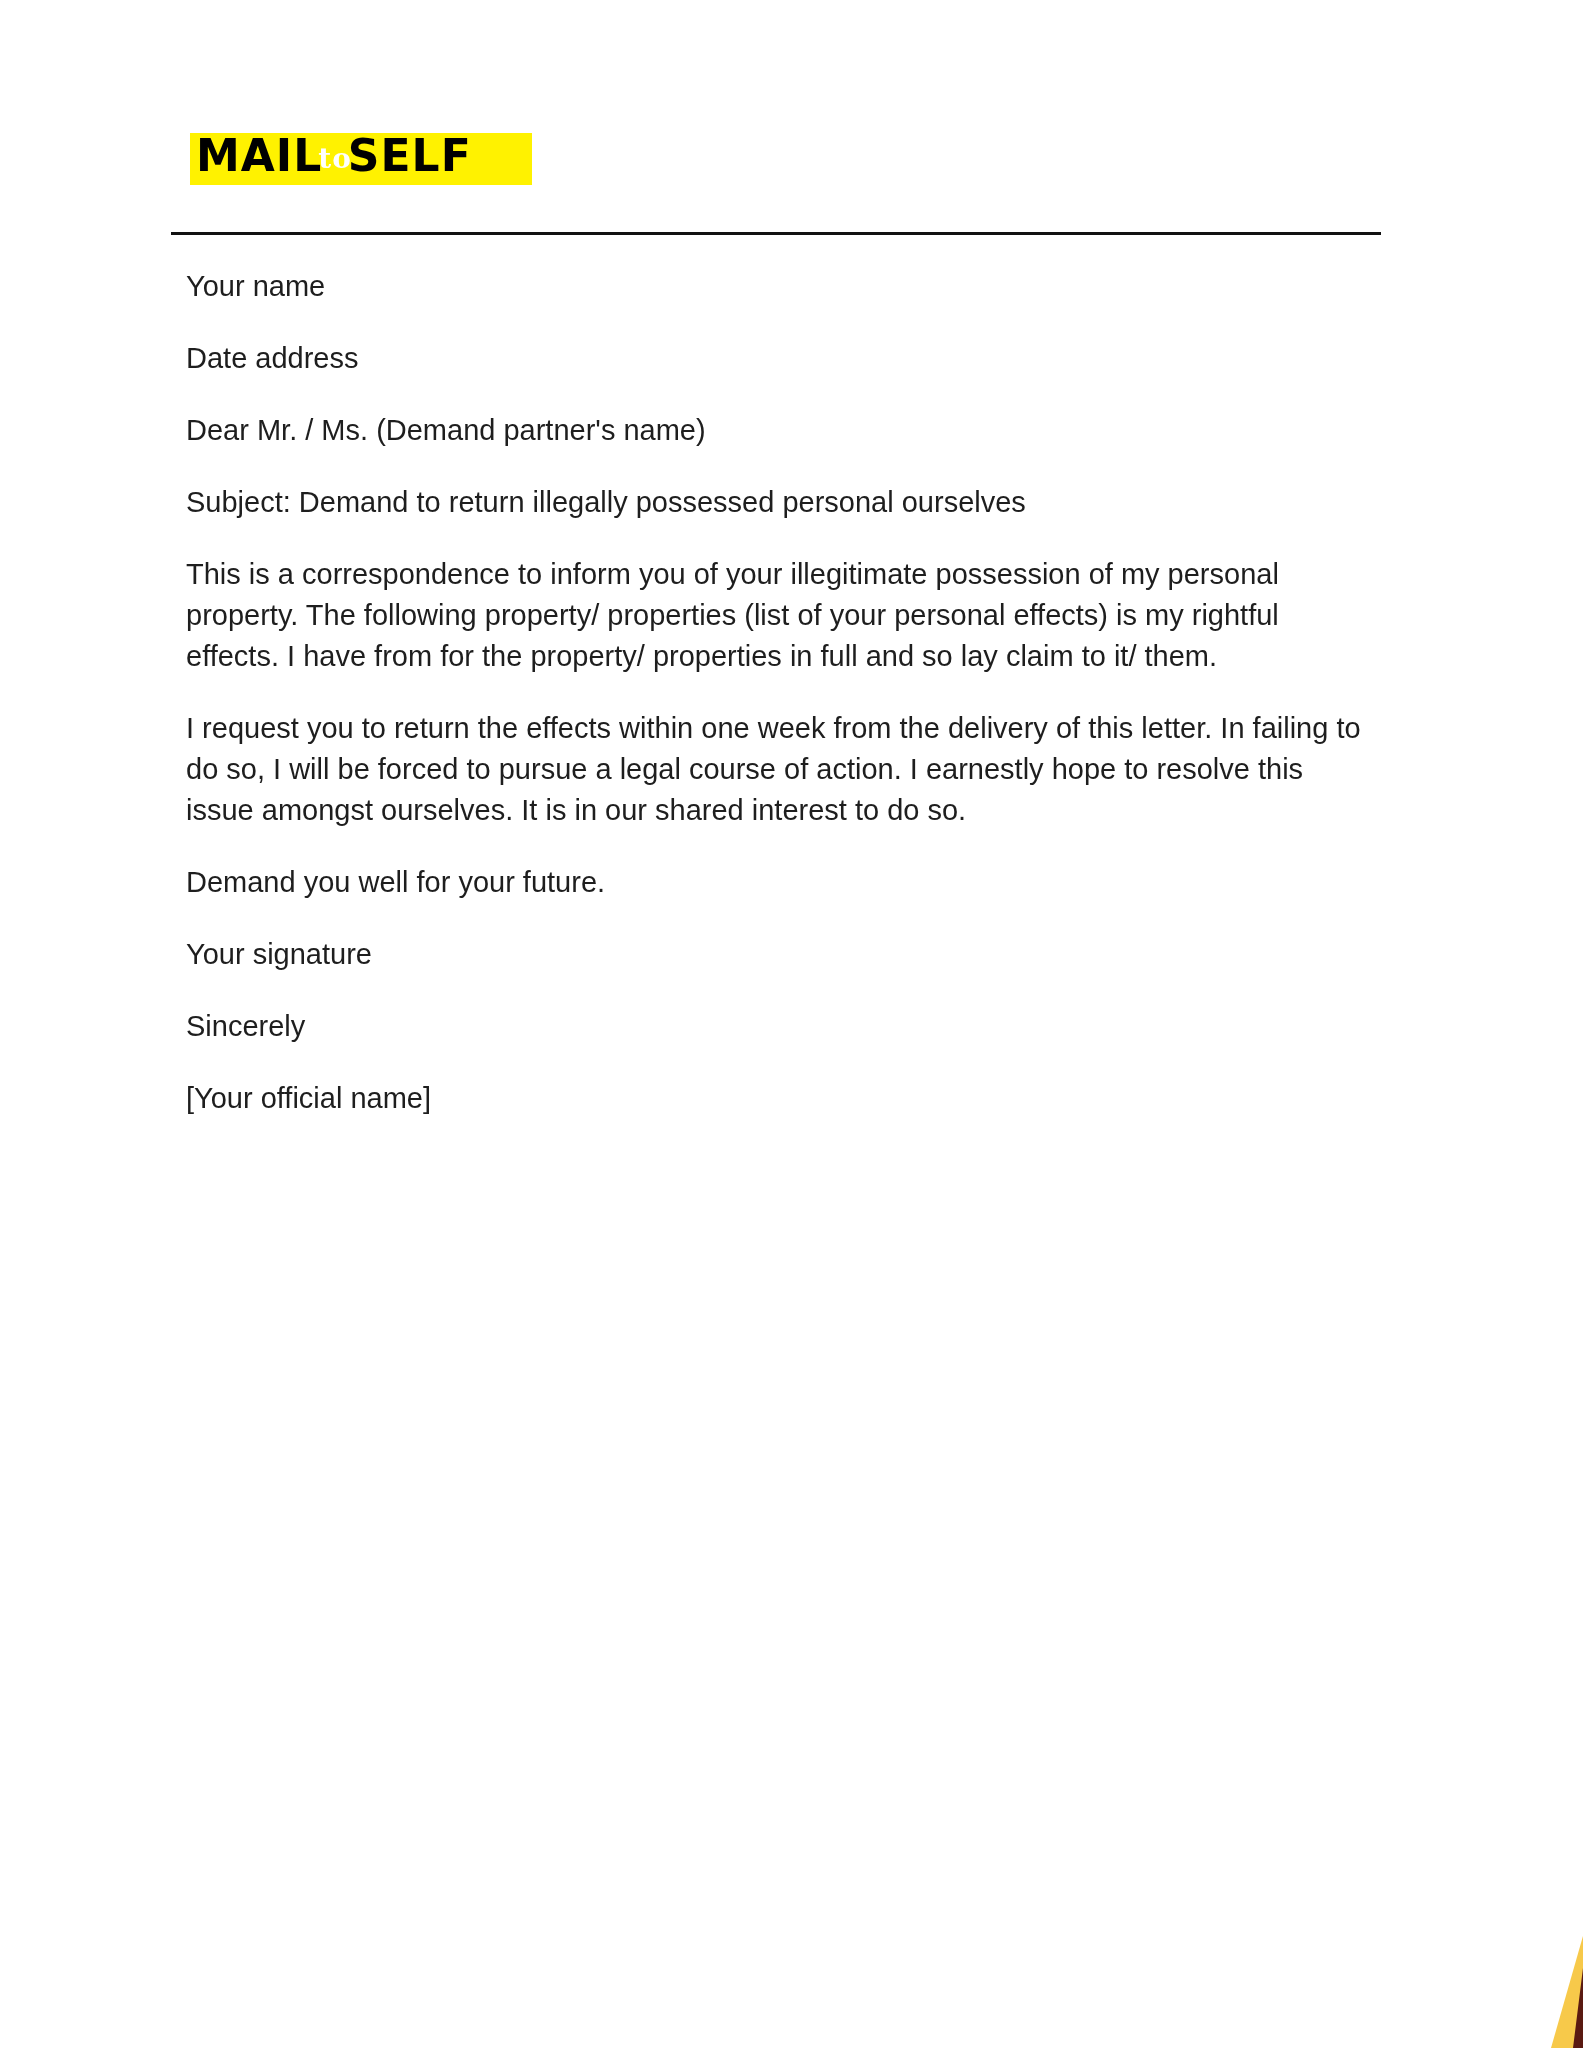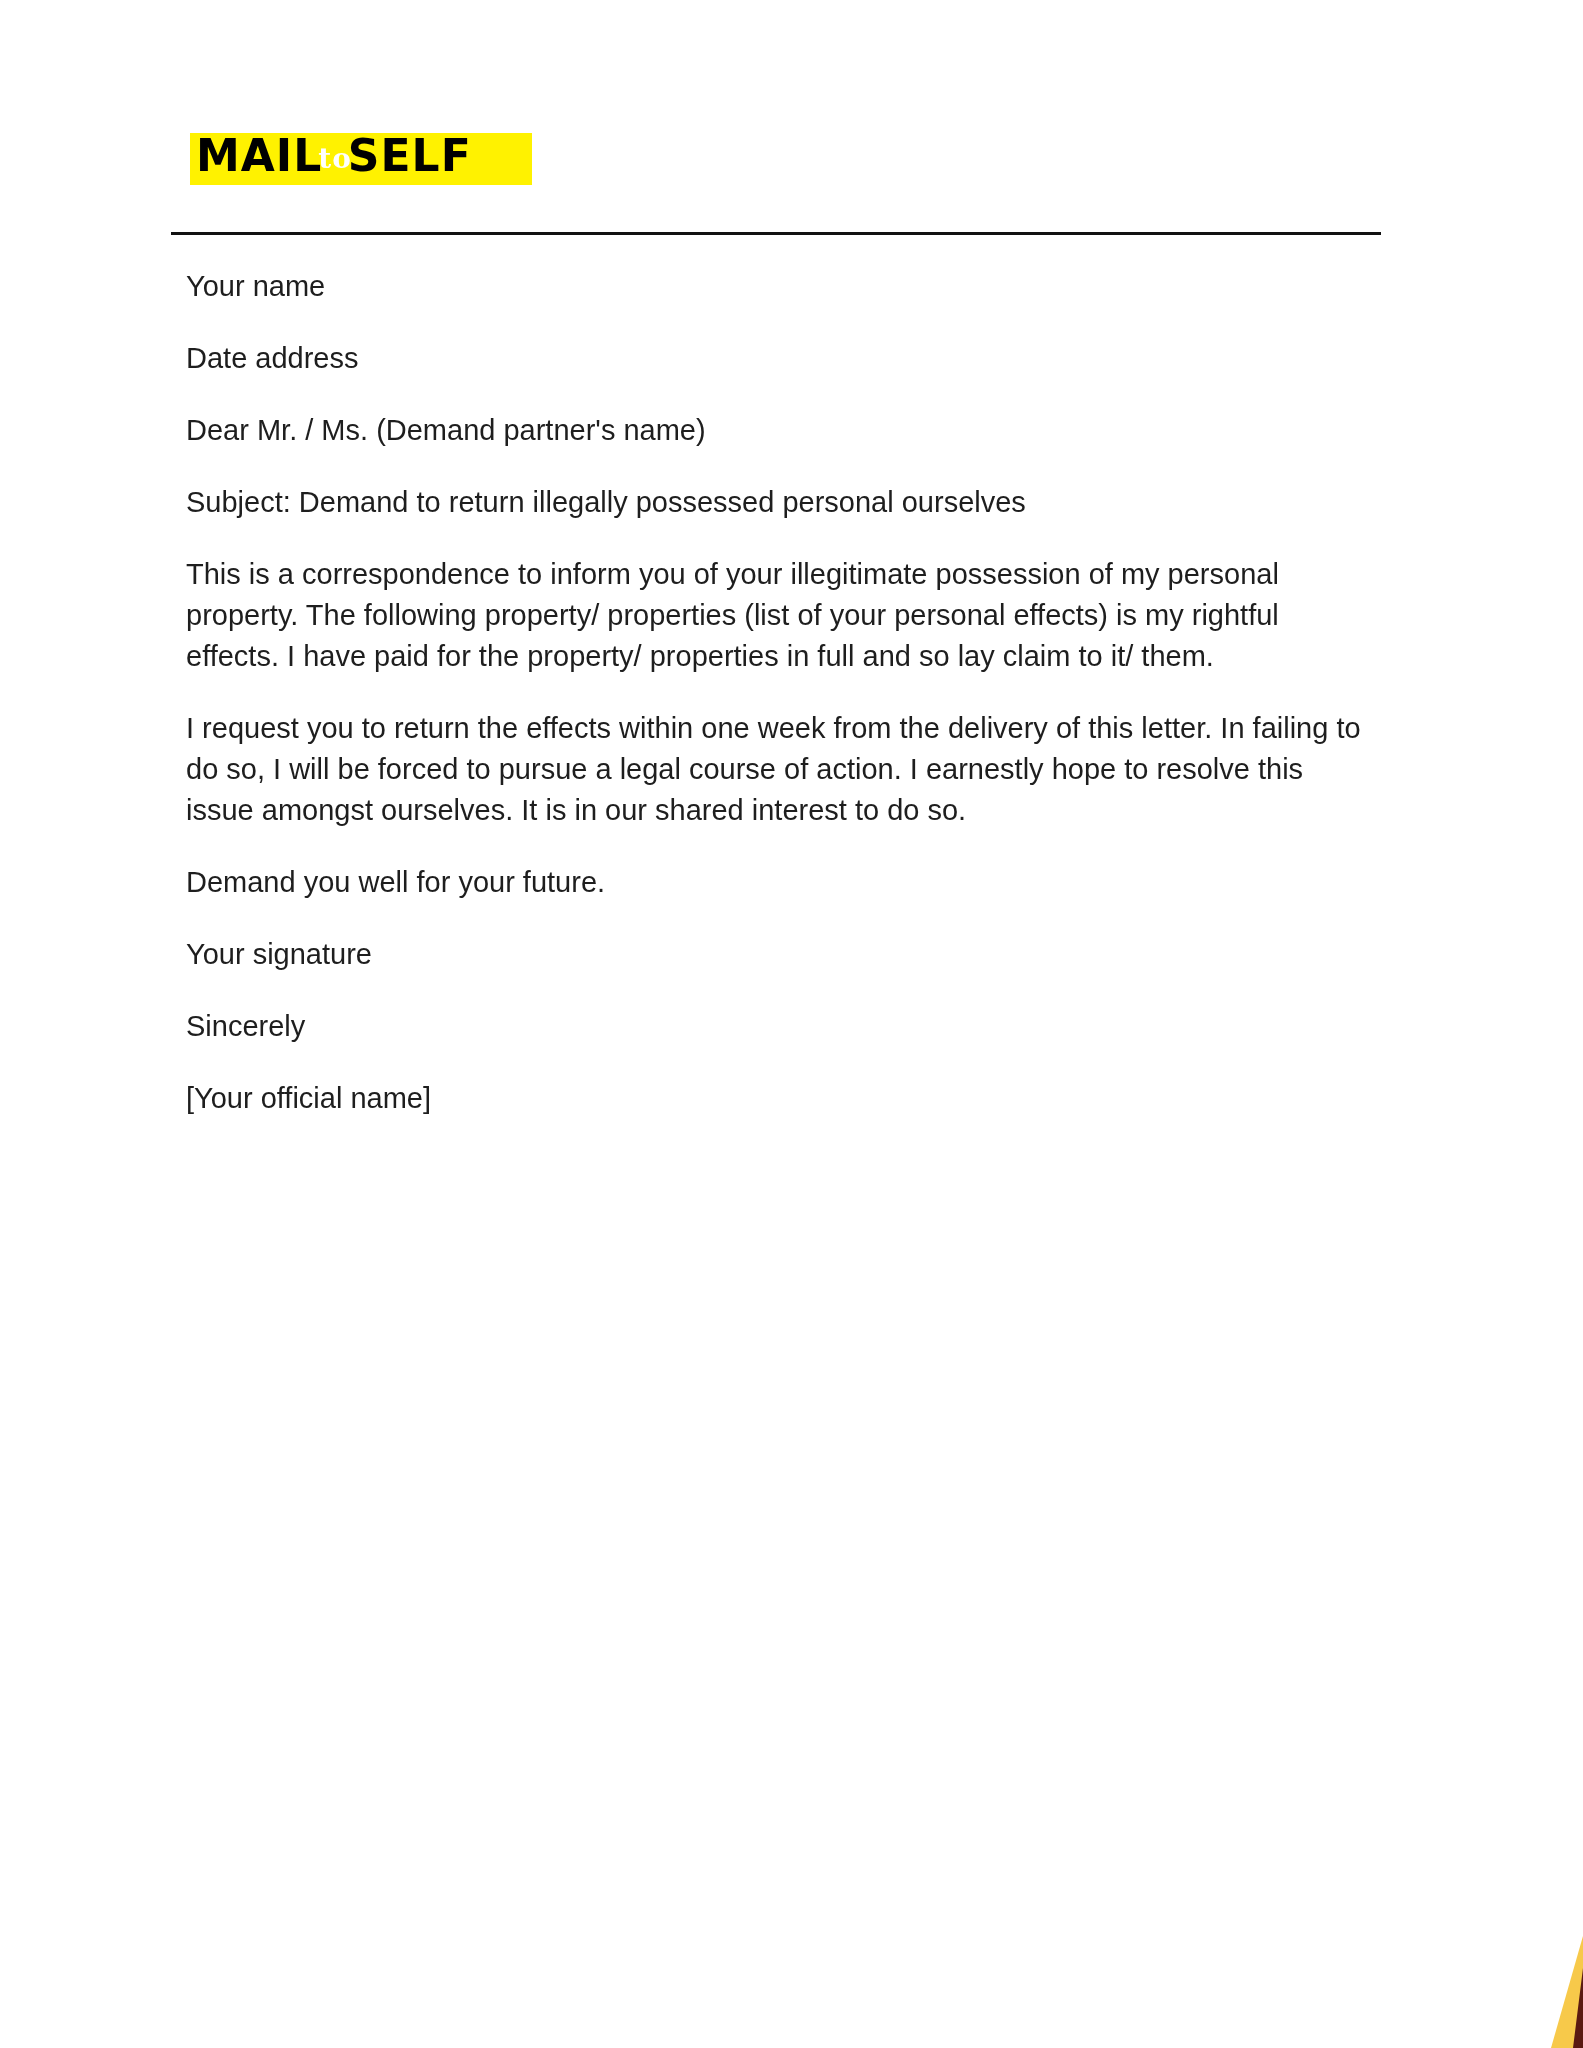--- a/index.html
+++ b/index.html
@@ -38,21 +38,21 @@
   <span class="logo-text"><span>MAIL</span><span class="logo-to">to</span><span>SELF</span></span>
 </div>
 
 <div class="rule"></div>
 
 <div class="content">
   <p>Your name</p>
   <p>Date address</p>
   <p>Dear Mr. / Ms. (Demand partner's name)</p>
   <p>Subject: Demand to return illegally possessed personal ourselves</p>
-  <p>This is a correspondence to inform you of your illegitimate possession of my personal property. The following property/ properties (list of your personal effects) is my rightful effects. I have paid for the property/ properties in full and so lay claim to it/ them.</p>
+  <p>This is a correspondence to inform you of your illegitimate possession of my personal property. The following property/ properties (list of your personal effects) is my rightful effects. I have from for the property/ properties in full and so lay claim to it/ them.</p>
   <p>I request you to return the effects within one week from the delivery of this letter. In failing to do so, I will be forced to pursue a legal course of action. I earnestly hope to resolve this issue amongst ourselves. It is in our shared interest to do so.</p>
   <p>Demand you well for your future.</p>
   <p>Your signature</p>
   <p>Sincerely</p>
   <p>[Your official name]</p>
 </div>
 
 <svg class="corner" viewBox="0 0 40 120" preserveAspectRatio="none">
   <polygon points="40,8 40,120 8,120" fill="#f7c94a"></polygon>
   <polygon points="40,40 40,120 30,120" fill="#5a1a12"></polygon>

